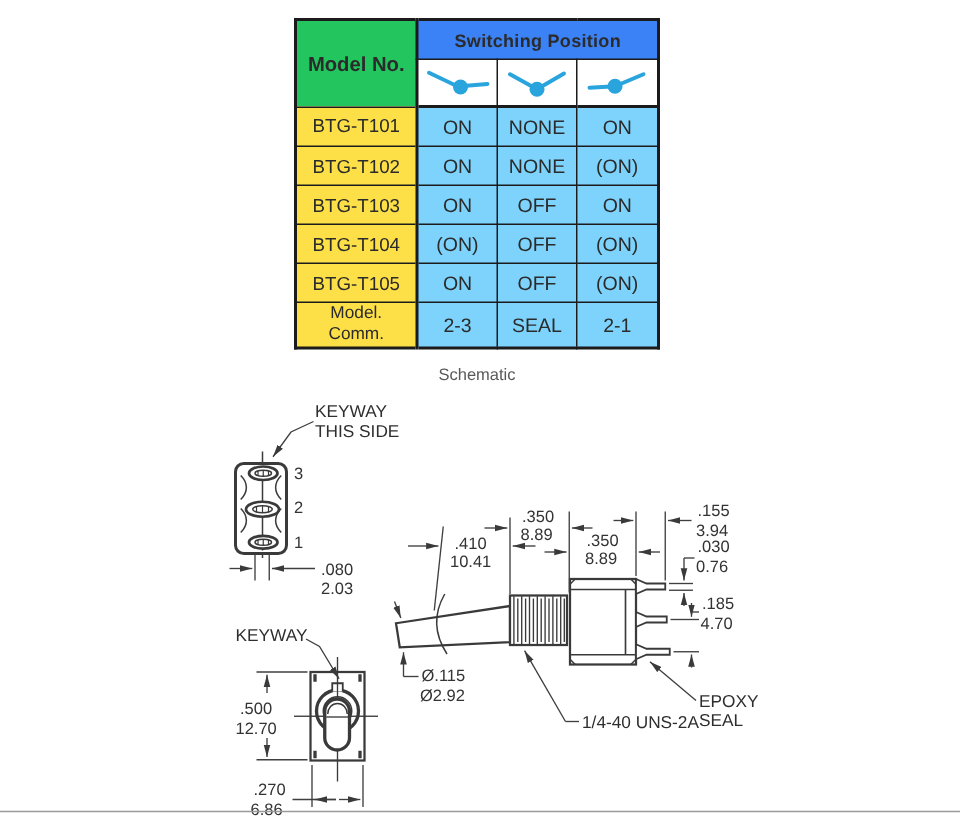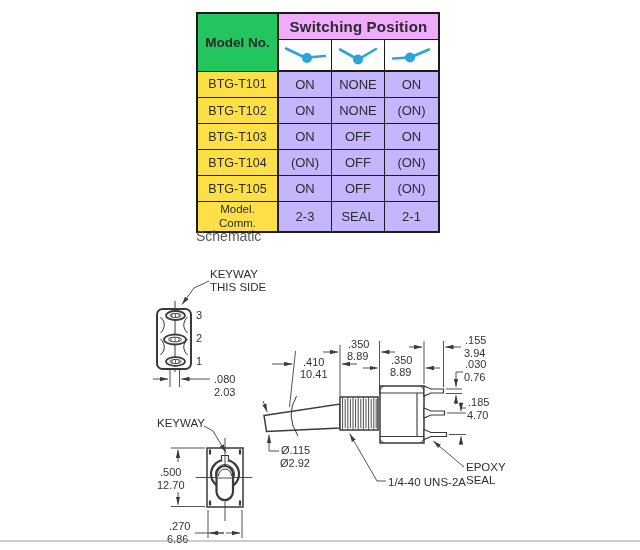--- a/index.html
+++ b/index.html
@@ -2,34 +2,34 @@
 <html><head>
 <meta charset="utf-8">
 <style>
   html,body{margin:0;padding:0;background:#fff;}
   #page{position:relative;width:640px;height:550px;background:#ffffff;overflow:hidden;
         font-family:"Liberation Sans",sans-serif;}
   
   #spec-table{position:absolute;left:196px;top:12px;border-collapse:collapse;table-layout:fixed;
               border:2px solid #1b1b1b;}
   #spec-table td{border:1px solid #1b1b1b;text-align:center;vertical-align:middle;
-                 padding:0;color:#2b2b2b;background:#c4b5fd;}
+                 padding:0;color:#2b2b2b;background:#7dd3fc;}
   #spec-table .model-cell{width:79px;background:#fde047;font-size:12.5px;}
   #spec-table .val-cell{width:52px;font-size:13px;}
   #spec-table .c3{width:53px;}
   #spec-table .model-head{background:#22c55e;font-weight:bold;font-size:13.5px;border-right:2px solid #1b1b1b;}
-  #spec-table .sw-head{background:#f0abfc;font-weight:bold;font-size:15px;height:25px;letter-spacing:.2px;}
+  #spec-table .sw-head{background:#3b82f6;font-weight:bold;font-size:12px;height:25px;letter-spacing:.2px;}
   #spec-table .icon-cell{height:30px;border-bottom:2px solid #1b1b1b;background:#fff;}
   #spec-table .data-row td{height:25px;}
   #spec-table .term-row td{height:29px;}
   #spec-table .model-cell{border-right:2px solid #1b1b1b;}
   #spec-table .term-label{font-size:11.5px;line-height:1.15;}
   
-  #schematic-label{position:absolute;left:196px;top:228px;width:244px;text-align:left;
-                   font-size:14px;color:#58595b;}
+  #schematic-label{position:absolute;left:196px;top:244px;width:244px;text-align:center;
+                   font-size:11px;color:#58595b;}
   
   #drawing{position:absolute;left:0;top:0;}
   #drawing text{font-family:"Liberation Sans",sans-serif;fill:#333;font-size:11px;}
   #drawing text.lbl{font-size:11.5px;fill:#2e2e2e;}
   .ol{stroke:#3a3a3a;fill:#fff;}
   .ln{stroke:#3a3a3a;fill:none;}
   .dim{stroke:#3f3f3f;fill:none;stroke-width:0.9;}
   .toggle-icon{display:block;margin:0 auto;}
 </style>
 </head>

